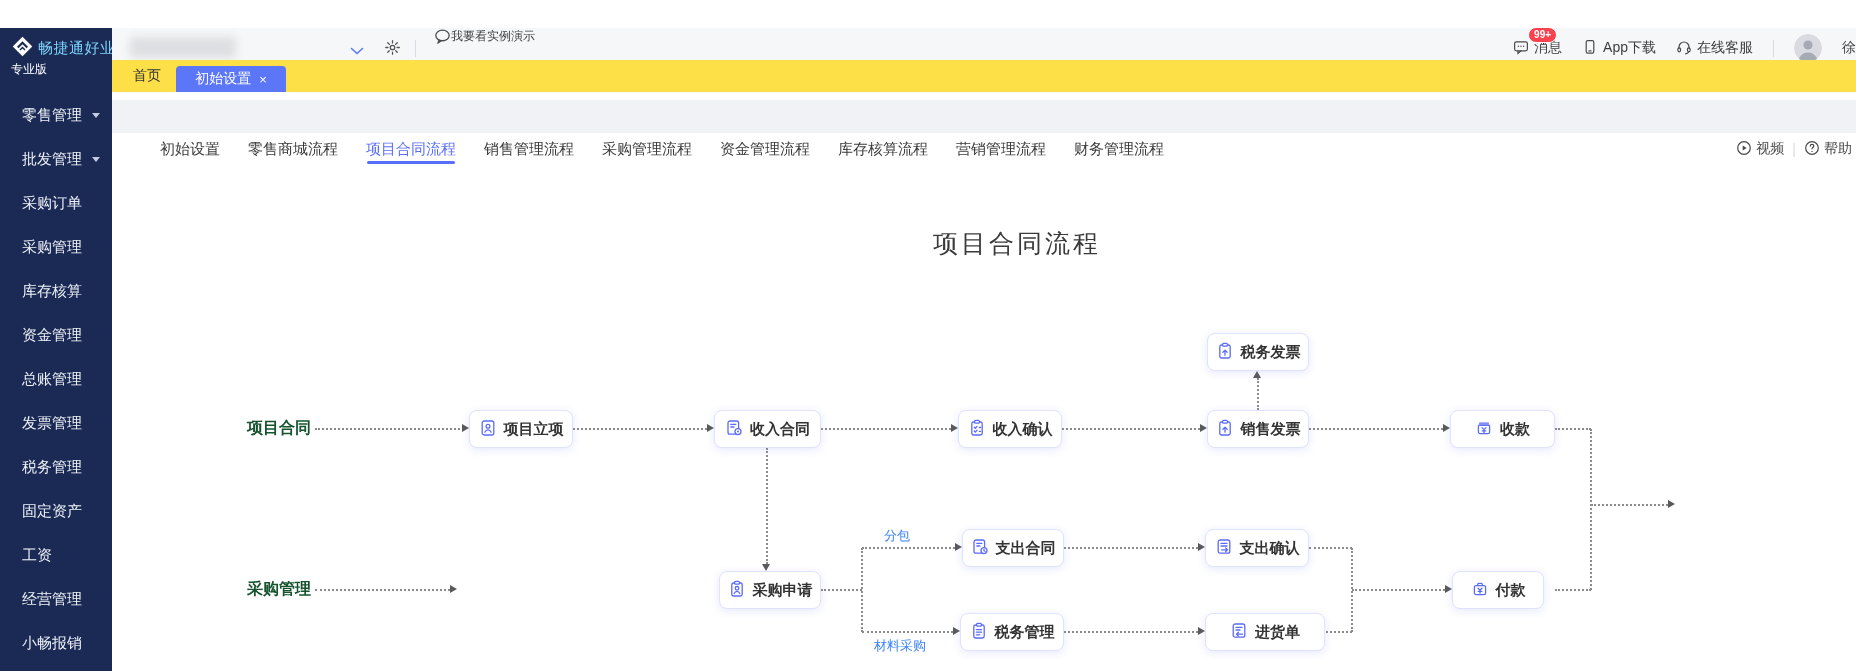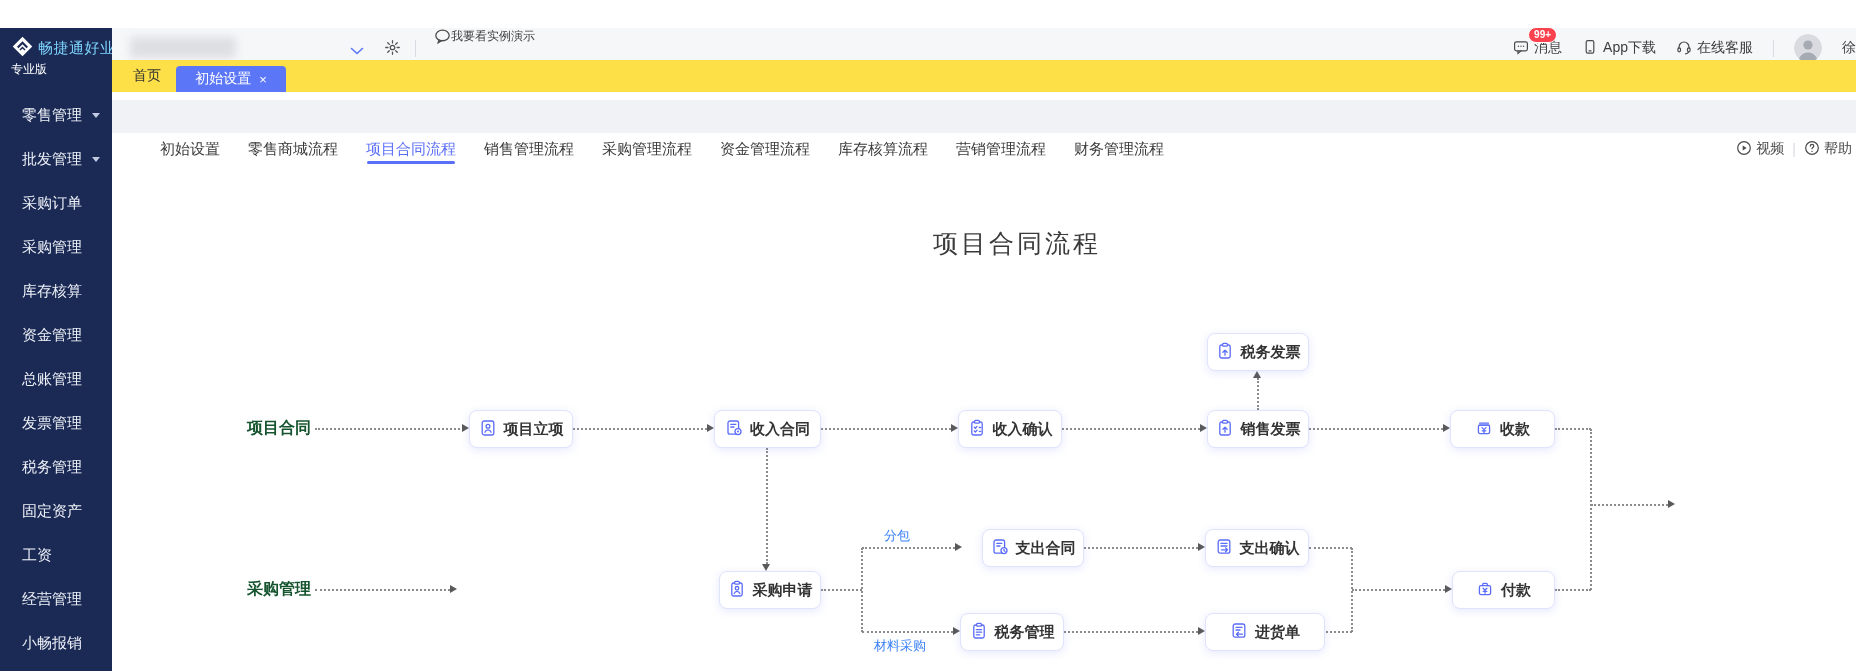--- a/index.html
+++ b/index.html
@@ -325,21 +325,21 @@
         </div>
       <div class="node" style="left:607px;top:406px;width:102px;">
           <span class="nicon"><svg width="18" height="18" viewBox="0 0 18 18" fill="none" stroke="#5b6cf8" stroke-width="1.3" stroke-linecap="round" stroke-linejoin="round">
               <rect x="3.8" y="3" width="10.4" height="13" rx="1.8"></rect>
               <rect x="6.6" y="1.4" width="4.8" height="2.8" rx="1" fill="#fff"></rect>
               <circle cx="9" cy="8.3" r="1.8"></circle>
               <path d="M6.2 13.6c.5-1.5 1.6-2.2 2.8-2.2s2.3.7 2.8 2.2"></path>
             </svg></span>
           <span>采购申请</span>
         </div>
-      <div class="node" style="left:850px;top:364px;width:102px;margin-left:20px;">
+      <div class="node" style="left:850px;top:364px;width:102px;">
           <span class="nicon"><svg width="18" height="18" viewBox="0 0 18 18" fill="none" stroke="#5b6cf8" stroke-width="1.3" stroke-linecap="round" stroke-linejoin="round">
               <rect x="3" y="2" width="10.6" height="13.2" rx="2"></rect>
               <path d="M5.8 5.4h5M5.8 8h3.2"></path>
               <circle cx="13" cy="12.6" r="3" fill="#fff"></circle>
               <path d="M13 11.3v1.4l1 .6"></path>
             </svg></span>
           <span>支出合同</span>
         </div>
       <div class="node" style="left:1093px;top:364px;width:104px;">
           <span class="nicon"><svg width="18" height="18" viewBox="0 0 18 18" fill="none" stroke="#5b6cf8" stroke-width="1.3" stroke-linecap="round" stroke-linejoin="round">
@@ -358,21 +358,21 @@
           <span>税务管理</span>
         </div>
       <div class="node" style="left:1093px;top:448px;width:120px;">
           <span class="nicon"><svg width="18" height="18" viewBox="0 0 18 18" fill="none" stroke="#5b6cf8" stroke-width="1.3" stroke-linecap="round" stroke-linejoin="round">
               <rect x="3.2" y="2" width="11.6" height="13.2" rx="2"></rect>
               <path d="M6 5.4h6M6 8h4"></path>
               <path d="M12.5 12.2h-6M8.4 10.3l-1.9 1.9 1.9 1.9"></path>
             </svg></span>
           <span>进货单</span>
         </div>
-      <div class="node" style="left:1340px;top:406px;width:103px;">
+      <div class="node" style="left:1340px;top:406px;width:92px;">
           <span class="nicon"><svg width="18" height="18" viewBox="0 0 18 18" fill="none" stroke="#5b6cf8" stroke-width="1.3" stroke-linecap="round" stroke-linejoin="round">
               <rect x="3.4" y="5.6" width="11.2" height="9" rx="1.6"></rect>
               <path d="M6.7 5.6V4.3c0-.6.5-1 1-1h2.6c.5 0 1 .4 1 1v1.3"></path>
               <path d="M7.1 8.2L9 10.2l1.9-2M9 10.2v3M7.2 11.4h3.6"></path>
             </svg></span>
           <span>付款</span>
         </div>
     </div>
   </div>
 </div>

